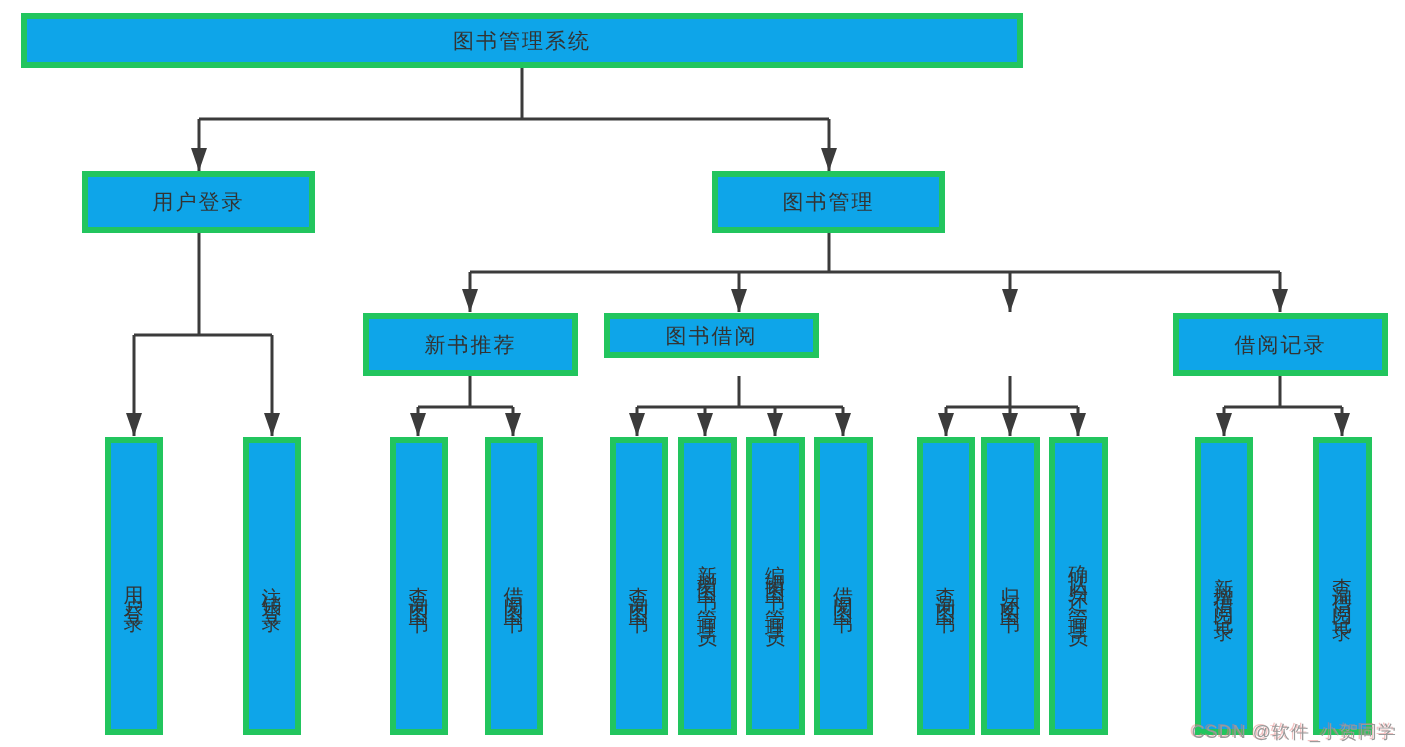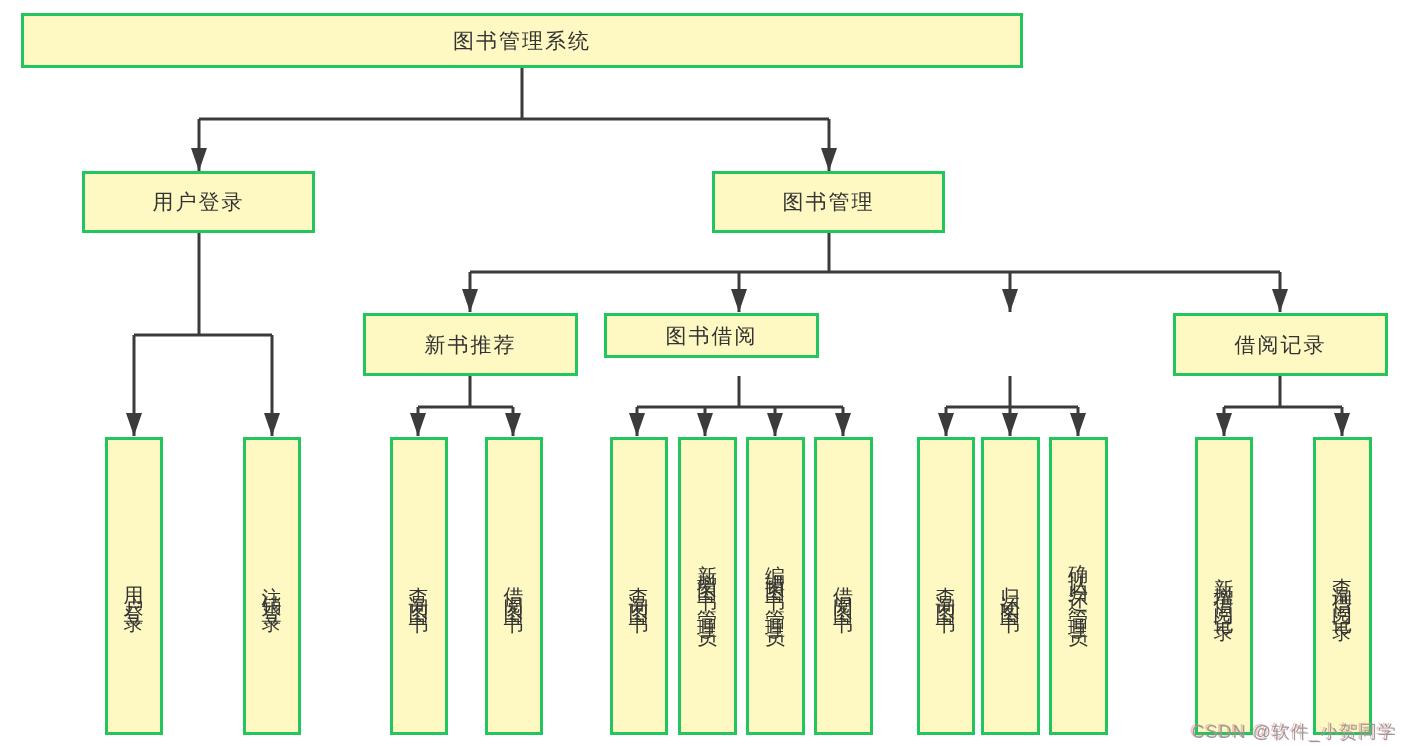--- a/index.html
+++ b/index.html
@@ -12,22 +12,22 @@
     overflow: hidden;
   }
   #wires {
     position: absolute;
     left: 0; top: 0;
     width: 1405px; height: 747px;
   }
   .box {
     position: absolute;
     box-sizing: border-box;
-    border: 3px solid #22c55e;
-    background: #fef9c3;
+    border: 6px solid #22c55e;
+    background: #0ea5e9;
     display: flex;
     align-items: center;
     justify-content: center;
     color: #333333;
     font-size: 21px;
     letter-spacing: 2px;
     z-index: 2;
   }
   .vbox {
     writing-mode: vertical-rl;

